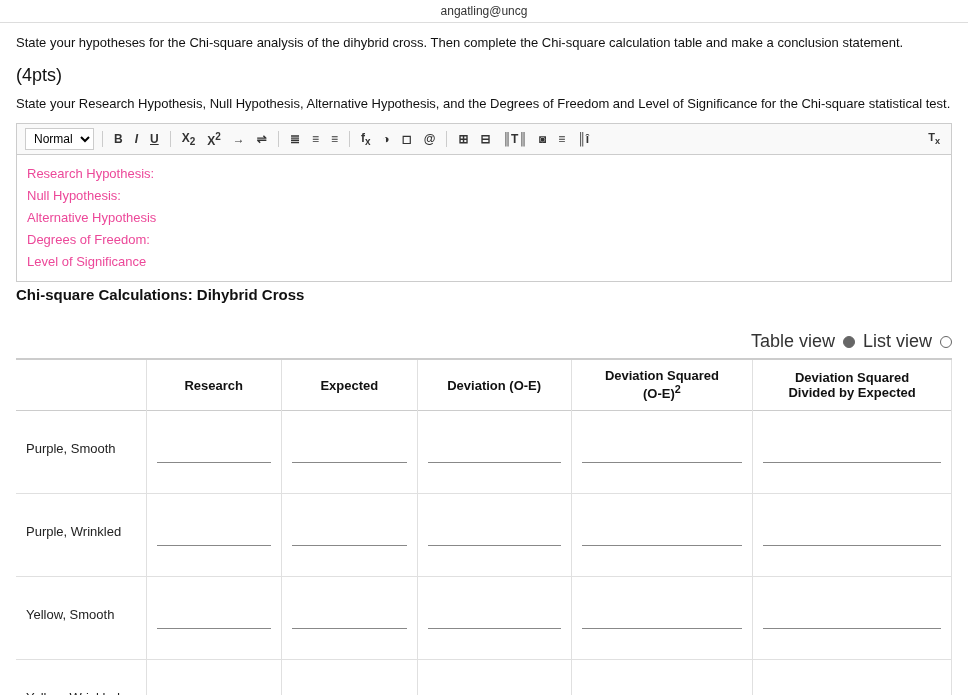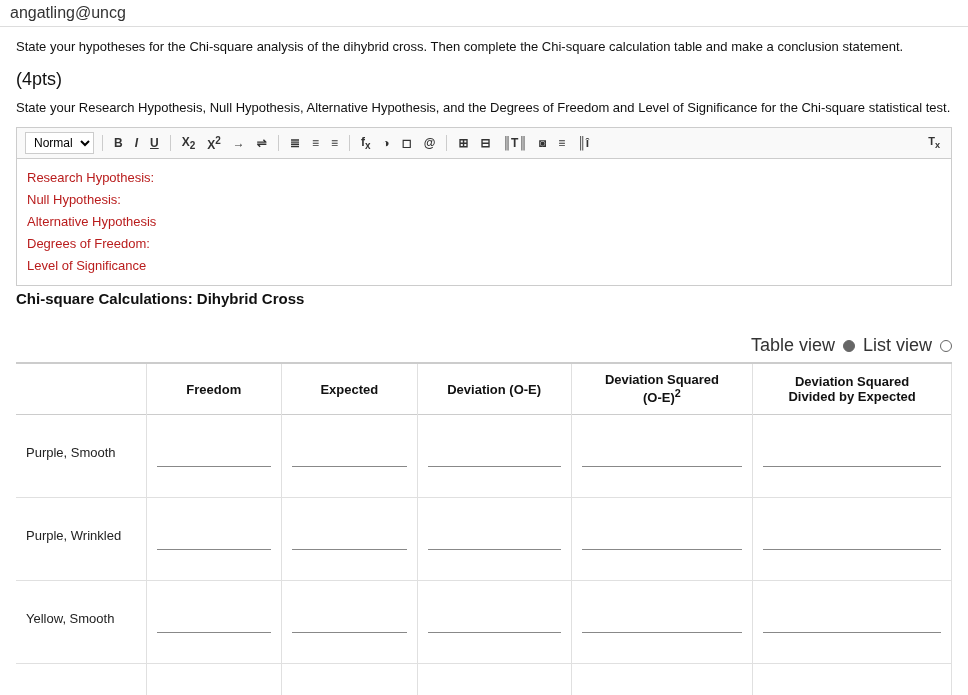--- a/index.html
+++ b/index.html
@@ -6,23 +6,23 @@
     body {
       font-family: Arial, sans-serif;
       font-size: 13px;
       background: #fff;
       color: #111;
       width: 968px;
       min-height: 695px;
     }
     .top-bar {
       display: flex;
-      justify-content: flex-start;
+      justify-content: center;
       padding: 4px 10px;
-      font-size: 16px;
+      font-size: 12px;
       color: #333;
       border-bottom: 1px solid #ddd;
     }
     .content {
       padding: 10px 16px;
     }
     .intro-text {
       font-size: 13px;
       line-height: 1.5;
       margin-bottom: 12px;
@@ -70,21 +70,21 @@
       background: #ccc;
       margin: 0 2px;
     }
     .editor-body {
       padding: 8px 10px;
       min-height: 110px;
       font-size: 13px;
       line-height: 1.7;
     }
     .editor-line {
-      color: #b91c1c;
+      color: #ec4899;
     }
     .chi-square-section {
       margin-top: 4px;
     }
     .chi-square-title {
       font-size: 15px;
       font-weight: bold;
       margin-bottom: 28px;
     }
     .table-controls {
@@ -223,21 +223,21 @@
       <label>
         <span class="radio-circle"></span>
       </label>
     </div>
 
     <div class="table-wrapper">
       <table>
         <thead>
           <tr>
             <th></th>
-            <th>Freedom</th>
+            <th>Research</th>
             <th>Expected</th>
             <th>Deviation (O-E)</th>
             <th>Deviation Squared<br>(O-E)<sup>2</sup></th>
             <th>Deviation Squared<br>Divided by Expected</th>
           </tr>
         </thead>
         <tbody>
           <tr class="table-row">
             <td>Purple, Smooth</td>
             <td>

